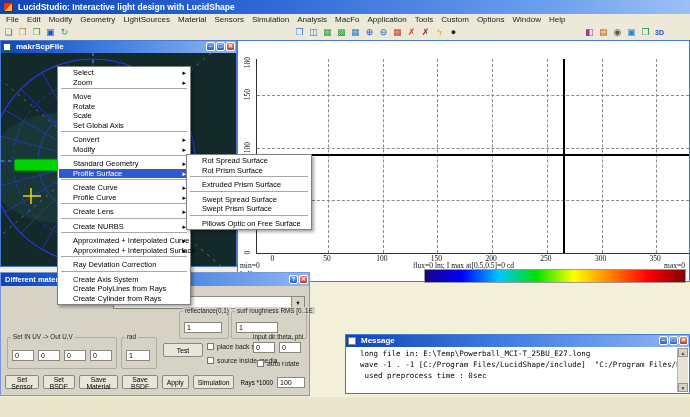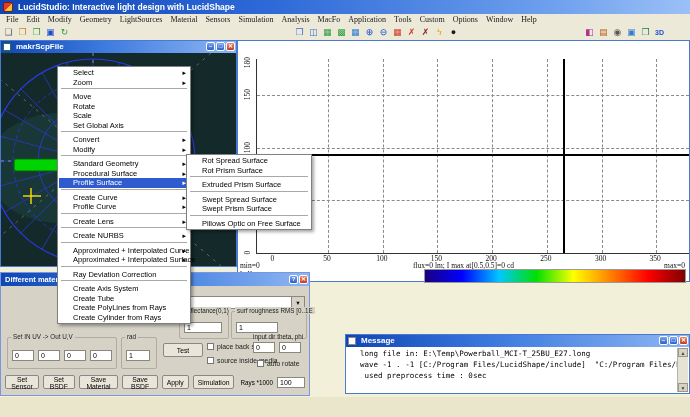--- a/index.html
+++ b/index.html
@@ -9,21 +9,21 @@
   
   .titlebar{position:absolute;top:0;left:0;right:0;height:14px;
     background:linear-gradient(90deg,#0f46b4,#2f6ad8 40%,#6ea0ee 80%,#9cc0f6);
     color:#fff;font-size:8.5px;font-weight:bold;line-height:14px;padding-left:18px;
     white-space:nowrap;}
   .appicon{position:absolute;left:3px;top:2px;width:10px;height:10px;border-radius:2px;
     background:linear-gradient(135deg,#e33a2a 0 50%,#f4c433 50% 100%);border:1px solid #7a1d12;box-sizing:border-box;}
   
   .menubar{position:absolute;top:14px;left:0;right:0;height:12px;background:#ece9d8;
     border-bottom:1px solid #d4d0bc;font-size:8px;line-height:12px;display:flex;padding-left:2px;}
-  .menubar .mbi{padding:0 4px;color:#1a1a1a;cursor:default;font-family:Liberation Serif, serif;}
+  .menubar .mbi{padding:0 4px;color:#1a1a1a;cursor:default;}
   
   .toolbar{position:absolute;top:26px;left:0;right:0;height:14px;background:#ece9d8;
     border-bottom:1px solid #c8c4b4;}
   .tbgroup{position:absolute;top:0;display:flex;gap:1px;}
   .tbicon{width:13px;height:13px;font-size:9px;line-height:13px;text-align:center;
     background:#ece9d8;border-radius:2px;cursor:default;}
   .tbicon.txt{font-size:7px;font-weight:bold;}
   
   .mdi{position:absolute;top:40px;left:0;right:0;bottom:0;background:#14b8a6;}
   .workarea-bottom{position:absolute;left:0;right:0;top:226px;bottom:0;background:#f2f0d8;z-index:1;}
@@ -346,37 +346,35 @@
         <div class="msep"></div>
         <div class="mi">Move</div>
         <div class="mi">Rotate</div>
         <div class="mi">Scale</div>
         <div class="mi">Set Global Axis</div>
         <div class="msep"></div>
         <div class="mi has-sub">Convert</div>
         <div class="mi has-sub">Modify</div>
         <div class="msep"></div>
         <div class="mi has-sub">Standard Geometry</div>
-        <div class="mi has-sub">Procedural Surface</div>
         <div class="mi has-sub hl">Profile Surface</div>
         <div class="msep"></div>
         <div class="mi has-sub">Create Curve</div>
         <div class="mi has-sub">Profile Curve</div>
         <div class="msep"></div>
         <div class="mi has-sub">Create Lens</div>
         <div class="msep"></div>
         <div class="mi has-sub">Create NURBS</div>
         <div class="msep"></div>
         <div class="mi has-sub">Approximated + Interpolated Curve</div>
         <div class="mi has-sub">Approximated + Interpolated Surface</div>
         <div class="msep"></div>
         <div class="mi">Ray Deviation Correction</div>
         <div class="msep"></div>
         <div class="mi">Create Axis System</div>
-        <div class="mi">Create Tube</div>
         <div class="mi">Create PolyLines from Rays</div>
         <div class="mi">Create Cylinder from Rays</div>
       </div>
 
     <div class="menupop" id="profile-submenu">
         <div class="mi">Rot Spread Surface</div>
         <div class="mi">Rot Prism Surface</div>
         <div class="msep"></div>
         <div class="mi">Extruded Prism Surface</div>
         <div class="msep"></div>

